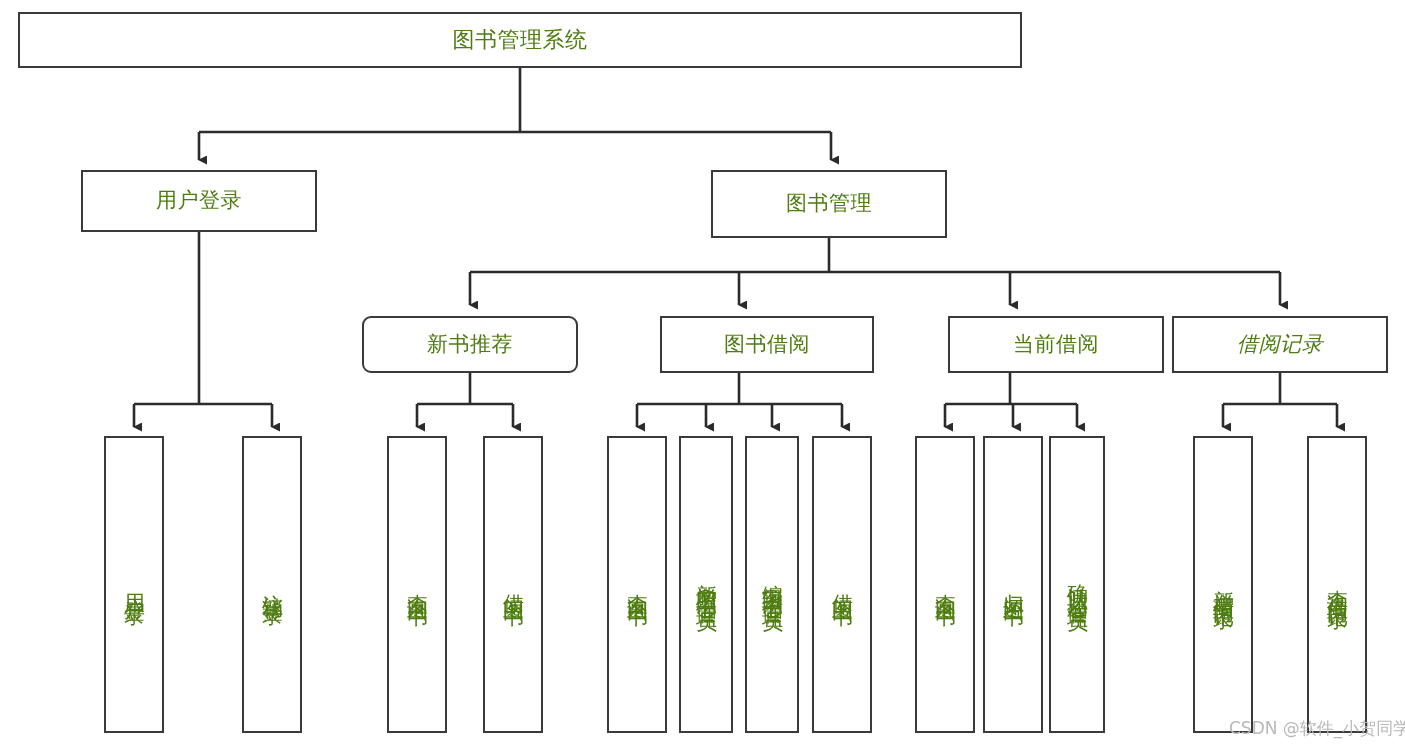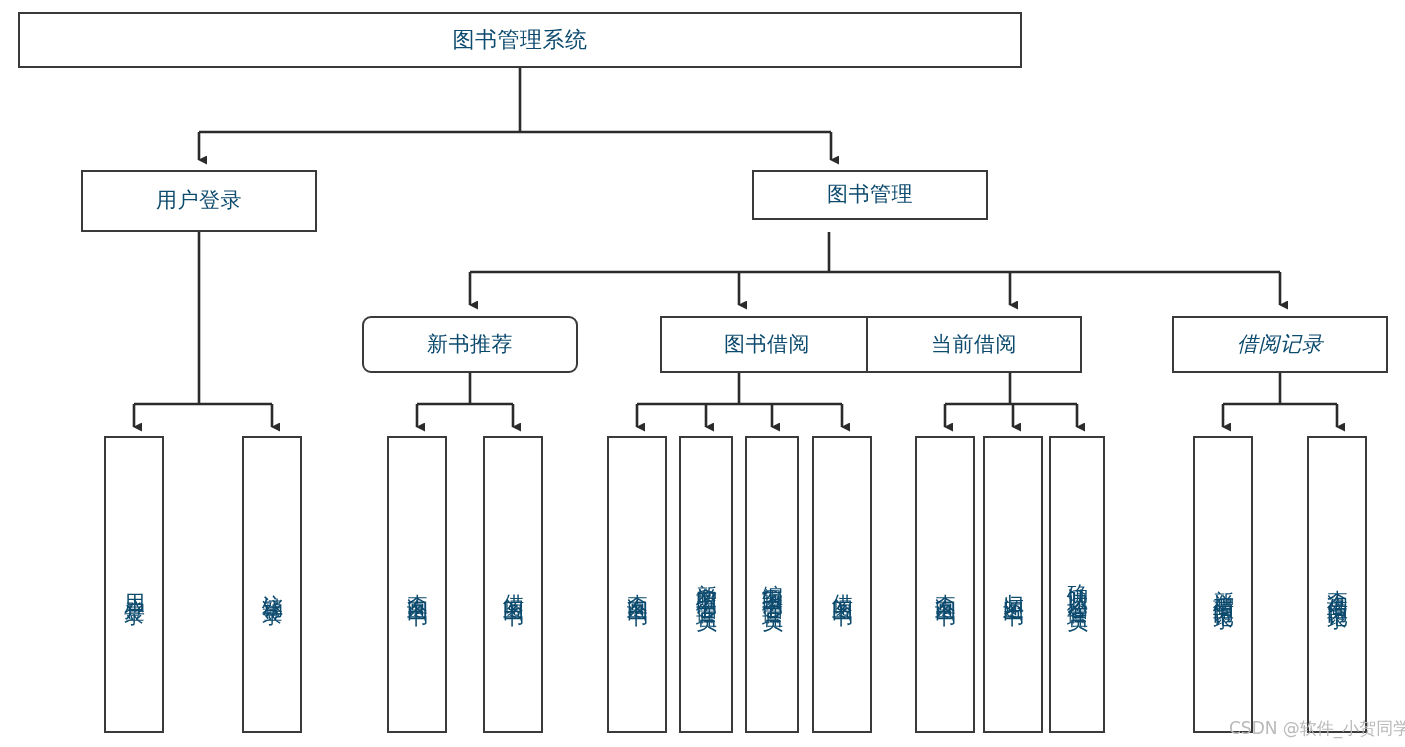--- a/index.html
+++ b/index.html
@@ -29,21 +29,21 @@
     position: absolute;
     box-sizing: border-box;
     background: #ffffff;
     border: 2.5px solid #3a3a3a;
     display: flex;
     align-items: center;
     justify-content: center;
     z-index: 2;
   }
   .node .label {
-    color: #0c4a6e;
+    color: #4d7c0f;
     letter-spacing: 0.5px;
     line-height: 1.12;
     white-space: nowrap;
   }
   .node.horiz .label {
     font-size: 21px;
   }
   .node.root .label {
     font-size: 22px;
   }
@@ -122,31 +122,31 @@
     </g>
   </svg>
 
   <div class="node root horiz" style="left:18px; top:12px; width:1004px; height:56px;">
     <span class="label">图书管理系统</span>
   </div>
 
   <div class="node horiz" style="left:81px; top:170px; width:236px; height:62px;">
     <span class="label">用户登录</span>
   </div>
-  <div class="node horiz" style="left:752px; top:170px; width:236px; height:50px;">
+  <div class="node horiz" style="left:711px; top:170px; width:236px; height:68px;">
     <span class="label">图书管理</span>
   </div>
 
   <div class="node horiz" style="left:362px; top:316px; width:216px; height:57px;border-radius:9px;">
     <span class="label">新书推荐</span>
   </div>
   <div class="node horiz" style="left:660px; top:316px; width:214px; height:57px;">
     <span class="label">图书借阅</span>
   </div>
-  <div class="node horiz" style="left:866px; top:316px; width:216px; height:57px;">
+  <div class="node horiz" style="left:948px; top:316px; width:216px; height:57px;">
     <span class="label">当前借阅</span>
   </div>
   <div class="node horiz" style="left:1172px; top:316px; width:216px; height:57px;font-style:italic;">
     <span class="label">借阅记录</span>
   </div>
 
   <div class="node leaf" style="left:104px; top:436px; width:60px; height:297px;">
     <span class="label">用户登录</span>
   </div>
   <div class="node leaf" style="left:242px; top:436px; width:60px; height:297px;">

